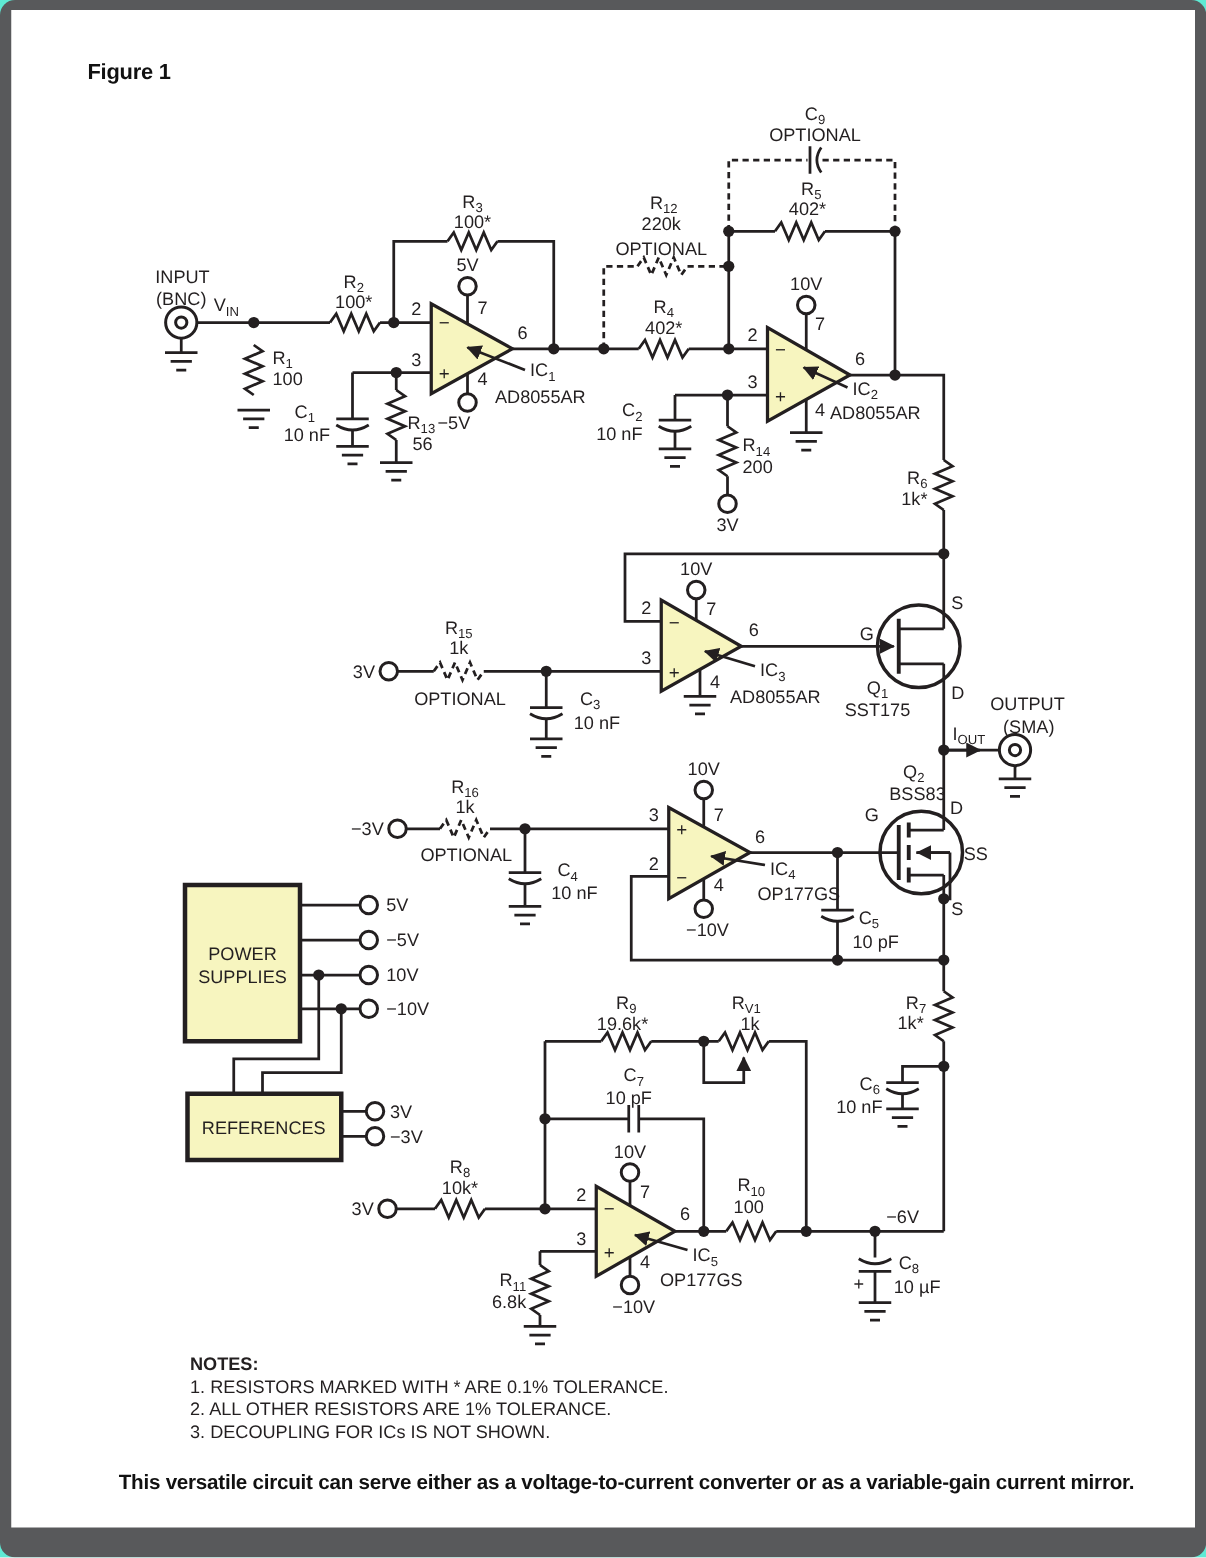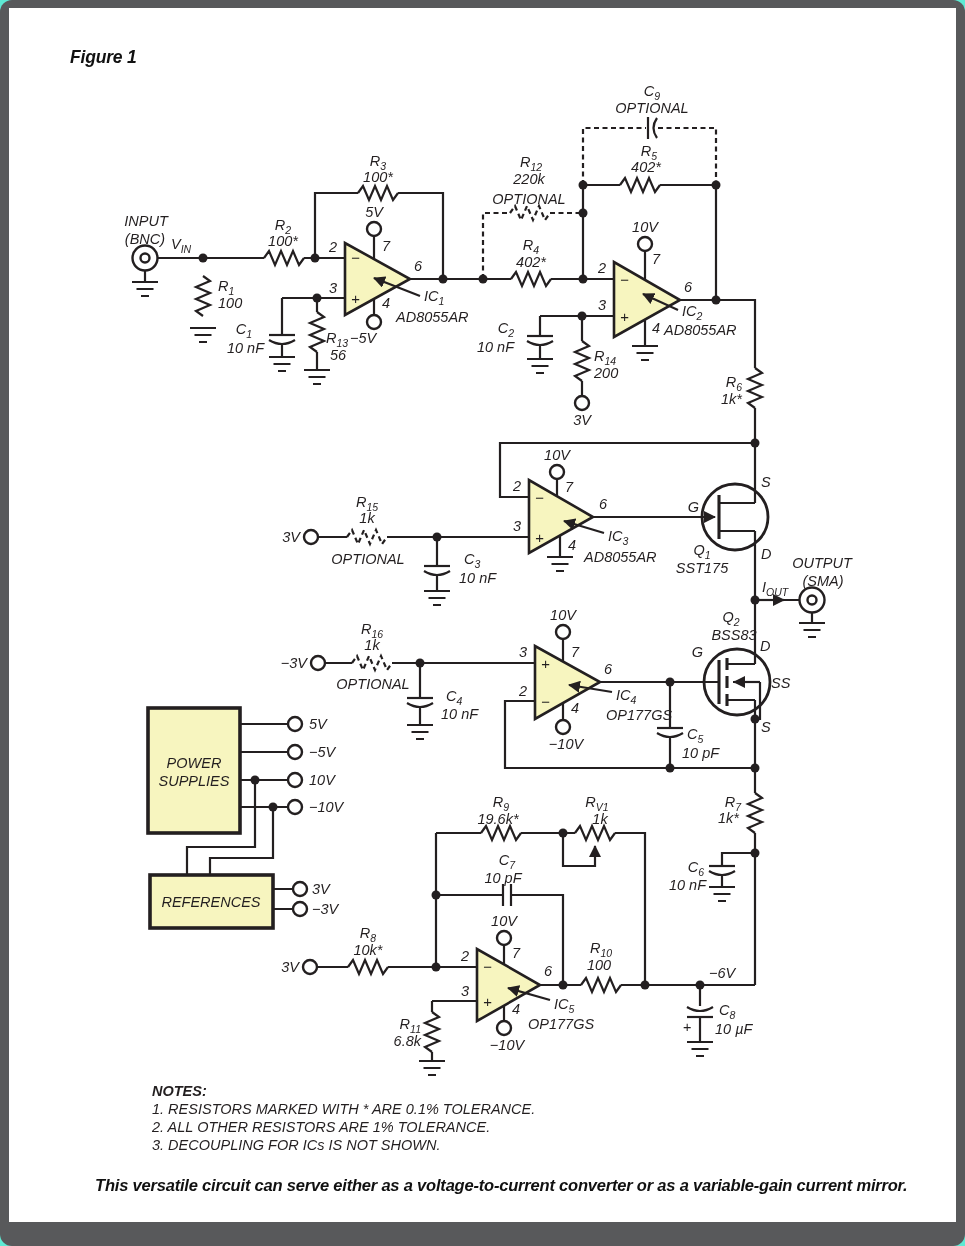--- a/index.html
+++ b/index.html
@@ -1,17 +1,17 @@
 <!DOCTYPE html>
 <html><head>
 <meta charset="utf-8">
 <title>Figure 1</title>
 <style>
   html,body { margin:0; padding:0; background:#e9e9e9; }
-  .page { position:relative; width:965px; height:1246px; background:#5eead4; font-family:"Liberation Sans", sans-serif;font-style:italic; }
+  .page { position:relative; width:965px; height:1246px; background:#5eead4; font-family:"Liberation Sans", sans-serif; }
   svg { display:block; }
   
   .w   { fill:none; stroke:#231f20; stroke-width:2.2; }
   .w3  { fill:none; stroke:#231f20; stroke-width:3.1; }
   .dash{ stroke-dasharray:5 3.5; }
   .d   { fill:#231f20; stroke:none; }
   .term{ fill:#ffffff; stroke:#231f20; stroke-width:2.4; }
   .tri { fill:#f7f5bf; stroke:#231f20; stroke-width:2.6; }
   .blk { fill:#f7f5bf; stroke:#231f20; stroke-width:3.6; }
   

